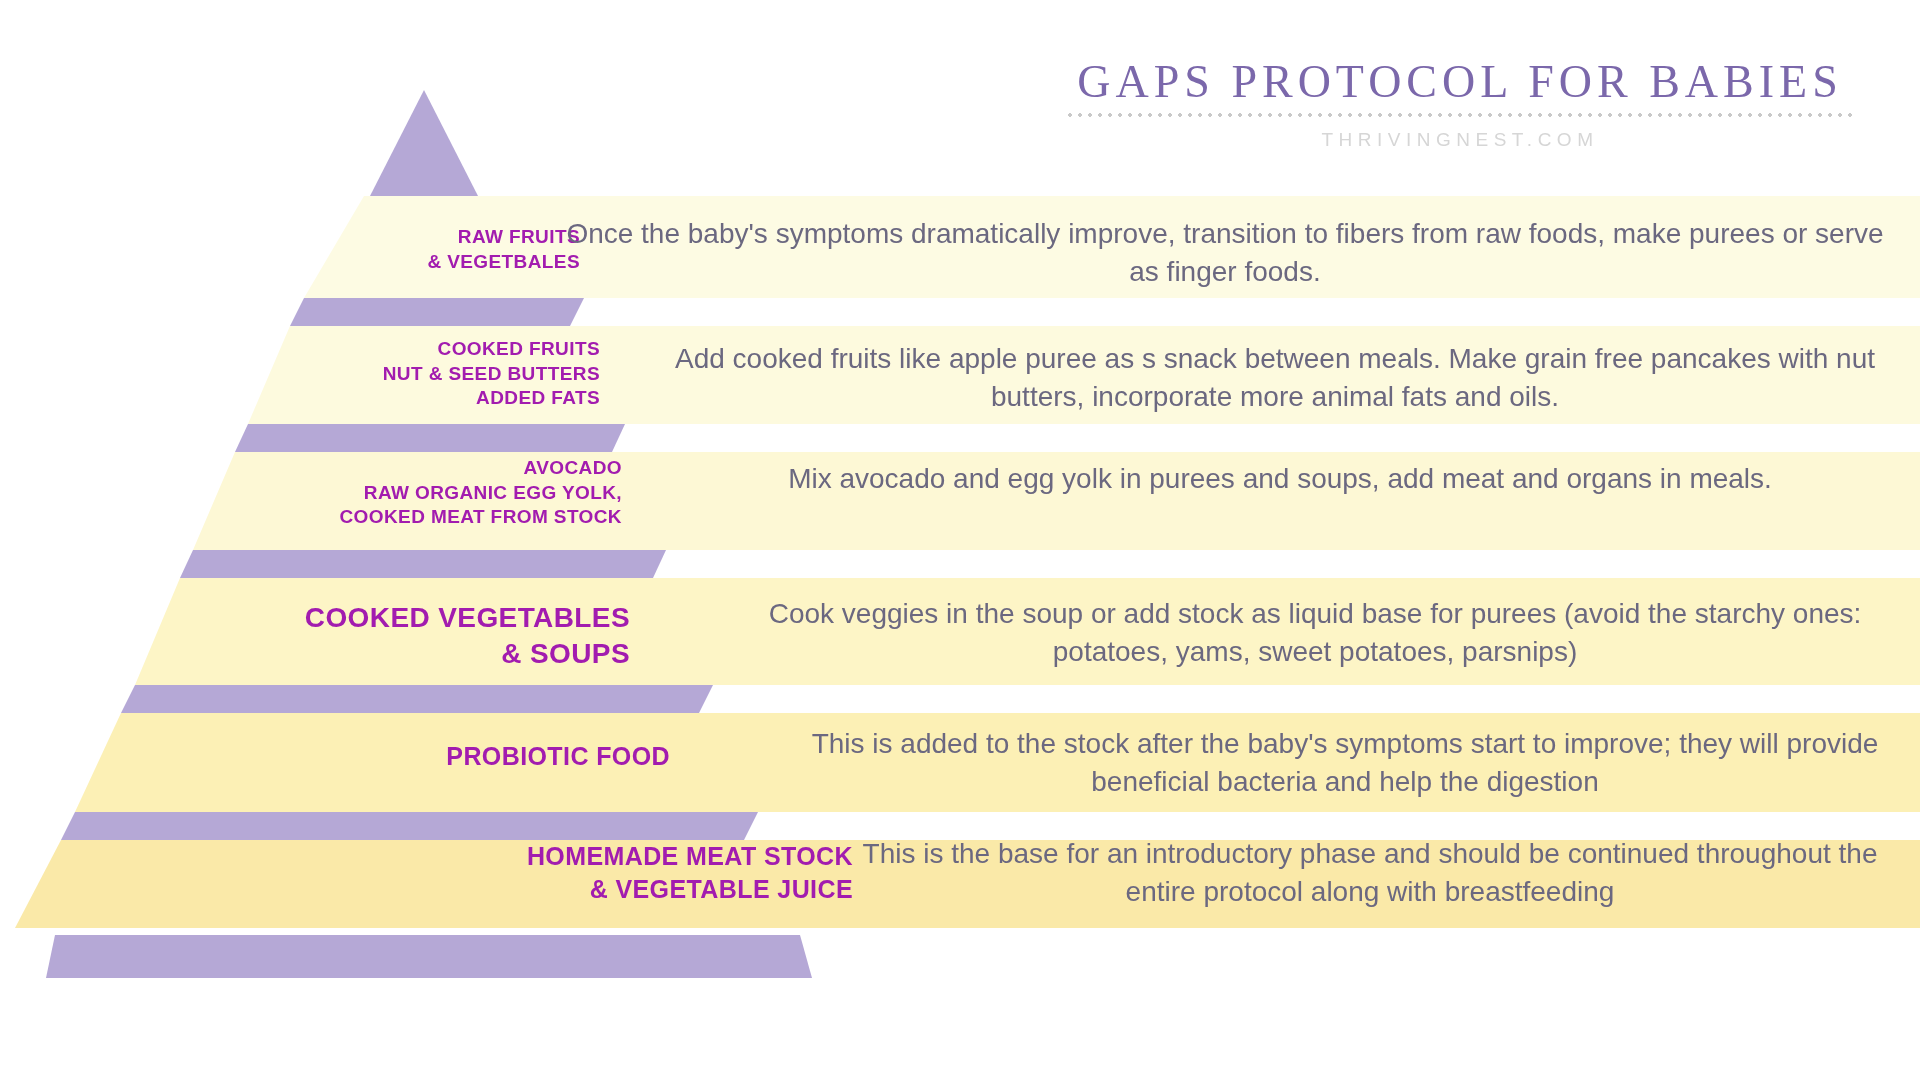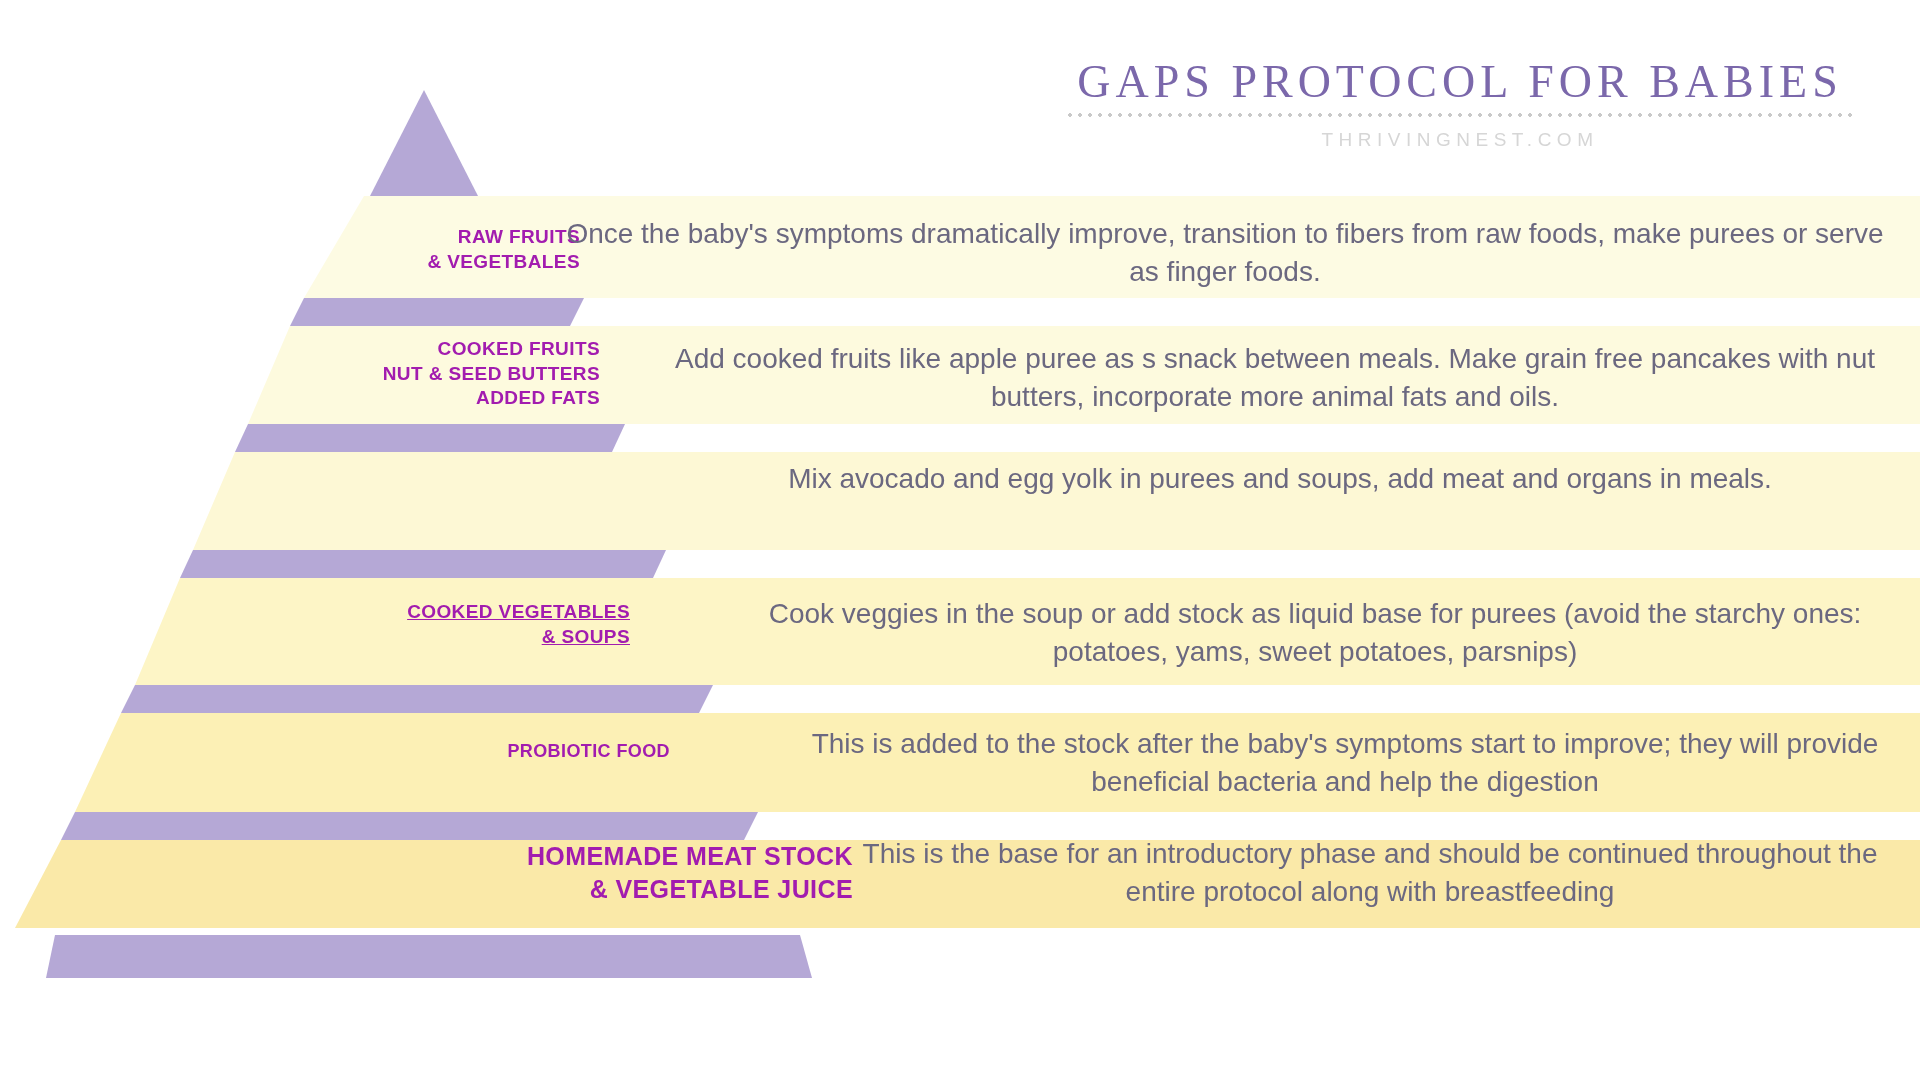--- a/index.html
+++ b/index.html
@@ -127,26 +127,29 @@
 
   <div class="tier-label" style="left:290px; top:225px; width:290px; font-size:19px;">RAW FRUITS
 &amp; VEGETBALES</div>
   <div class="tier-desc" style="left:560px; top:215px; width:1330px; font-size:28px;">Once the baby's symptoms dramatically improve, transition to fibers from raw foods, make purees or serve as finger foods.</div>
 
   <div class="tier-label" style="left:270px; top:337px; width:330px; font-size:19px;">COOKED FRUITS
 NUT &amp; SEED BUTTERS
 ADDED FATS</div>
   <div class="tier-desc" style="left:660px; top:340px; width:1230px; font-size:28px;">Add cooked fruits like apple puree as s snack between meals. Make grain free pancakes with nut butters, incorporate more animal fats and oils.</div>
 
+  <div class="tier-label" style="left:232px; top:456px; width:390px; font-size:19px;">AVOCADO
+RAW ORGANIC EGG YOLK,
+COOKED MEAT FROM STOCK</div>
   <div class="tier-desc" style="left:690px; top:460px; width:1180px; font-size:28px;">Mix avocado and egg yolk in purees and soups, add meat and organs in meals.</div>
 
-  <div class="tier-label" style="left:190px; top:600px; width:440px; font-size:19px;text-decoration:underline;">COOKED VEGETABLES
+  <div class="tier-label" style="left:190px; top:600px; width:440px; font-size:28px;">COOKED VEGETABLES
 &amp; SOUPS</div>
   <div class="tier-desc" style="left:750px; top:595px; width:1130px; font-size:28px;">Cook veggies in the soup or add stock as liquid base for purees (avoid the starchy ones:  potatoes, yams, sweet potatoes, parsnips)</div>
 
-  <div class="tier-label" style="left:140px; top:740px; width:530px; font-size:18px;">PROBIOTIC FOOD</div>
+  <div class="tier-label" style="left:140px; top:740px; width:530px; font-size:25px;">PROBIOTIC FOOD</div>
   <div class="tier-desc" style="left:810px; top:725px; width:1070px; font-size:28px;">This is added to the stock after the baby's symptoms start to improve; they will provide beneficial bacteria and help the digestion</div>
 
   <div class="tier-label" style="left:123px; top:840px; width:730px; font-size:25px;">HOMEMADE MEAT STOCK
 &amp; VEGETABLE JUICE</div>
   <div class="tier-desc" style="left:860px; top:835px; width:1020px; font-size:28px;">This is the base for an introductory phase and should be continued throughout the entire protocol along with breastfeeding</div>
 
 </div>
 
 </body></html>

